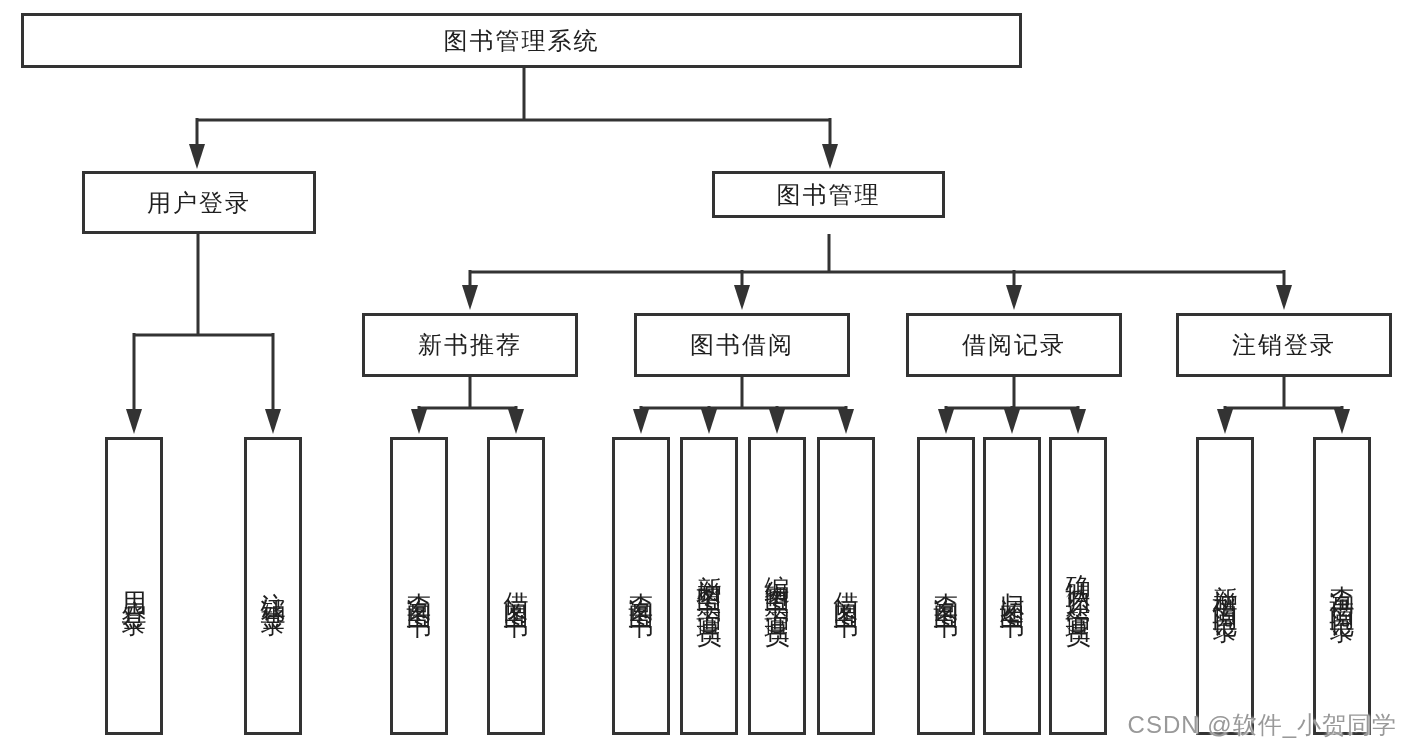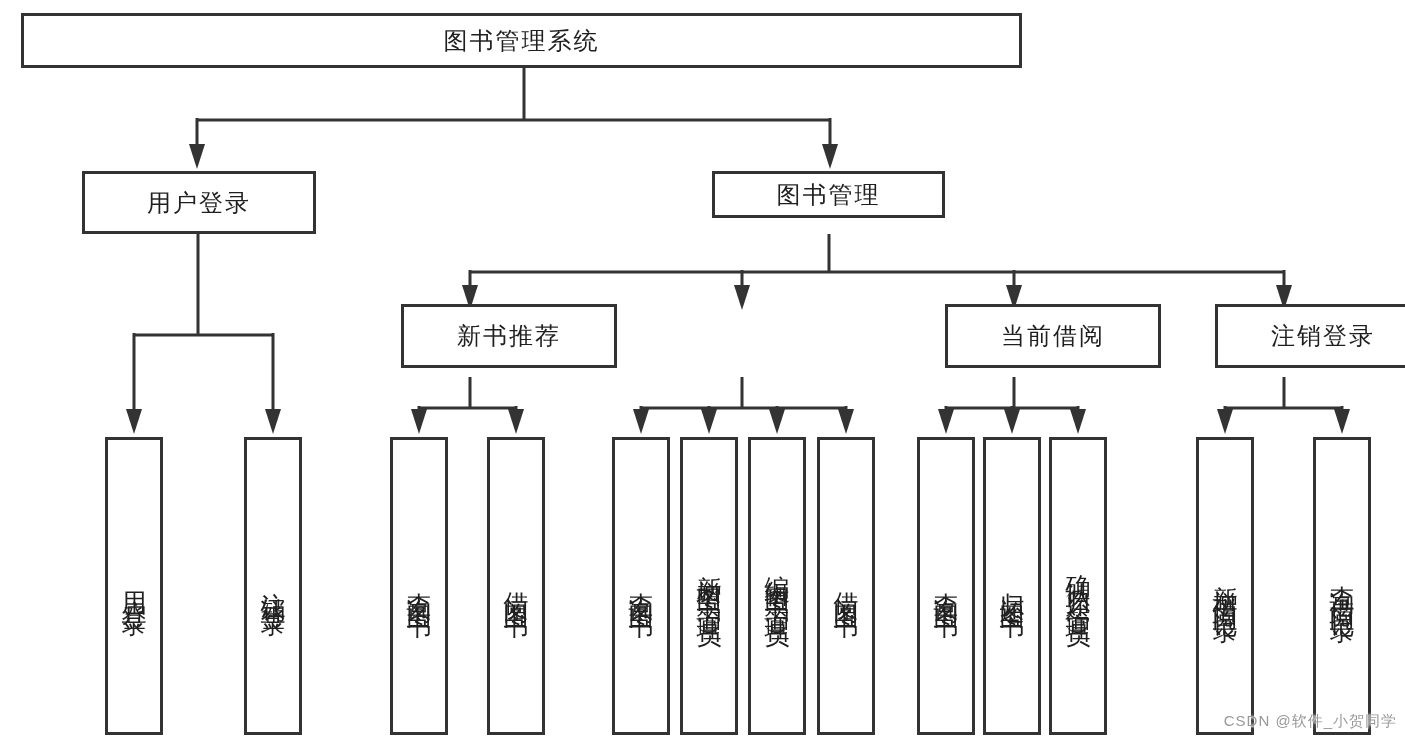--- a/index.html
+++ b/index.html
@@ -27,21 +27,21 @@
     justify-content: center;
     font-size: 24px;
     color: #1f1f1f;
     letter-spacing: 2px;
     z-index: 2;
     text-align: center;
   }
   .root-box  { left: 21px;  top: 13px;  width: 1001px; height: 55px; }
   .lvl2-a    { left: 82px;  top: 171px; width: 234px;  height: 63px; }
   .lvl2-b    { left: 712px; top: 171px; width: 233px;  height: 47px; }
-  .lvl3      { top: 304px;  width: 216px; height: 64px; margin-left: 39px; }
+  .lvl3      { top: 313px;  width: 216px; height: 64px; }
   .vbox {
     position: absolute;
     top: 437px;
     width: 58px;
     height: 298px;
     border: 3px solid #333333;
     background: #ffffff;
     display: flex;
     align-items: center;
     justify-content: center;
@@ -51,22 +51,22 @@
     writing-mode: vertical-rl;
     font-size: 25px;
     letter-spacing: 7px;
     line-height: 1;
     color: #1f1f1f;
     white-space: nowrap;
   }
   .watermark {
     position: absolute;
     right: 8px;
-    bottom: 16px;
-    font-size: 15px;
+    bottom: 6px;
+    font-size: 24px;
     color: #999999;
     letter-spacing: 1px;
     z-index: 5;
     text-shadow: 0 0 3px #ffffff, 1px 1px 2px #ffffff;
   }
 </style>
 </head>
 <body>
 
 <div id="stage">
@@ -103,21 +103,22 @@
       <polygon points="1334,409 1350,409 1342,434"></polygon>
     </g>
   </svg>
 
   <div class="hbox root-box">图书管理系统</div>
 
   <div class="hbox lvl2-a">用户登录</div>
   <div class="hbox lvl2-b">图书管理</div>
 
   <div class="hbox lvl3" style="left:362px">新书推荐</div>
-  <div class="hbox lvl3" style="left:906px">当前借阅</div>
+  <div class="hbox lvl3" style="left:634px">图书借阅</div>
+  <div class="hbox lvl3" style="left:906px">借阅记录</div>
   <div class="hbox lvl3" style="left:1176px">注销登录</div>
 
   <div class="vbox" style="left:105px">
     <span class="vtext">用户登录</span>
   </div>
   <div class="vbox" style="left:244px">
     <span class="vtext">注销登录</span>
   </div>
 
   <div class="vbox" style="left:390px">

